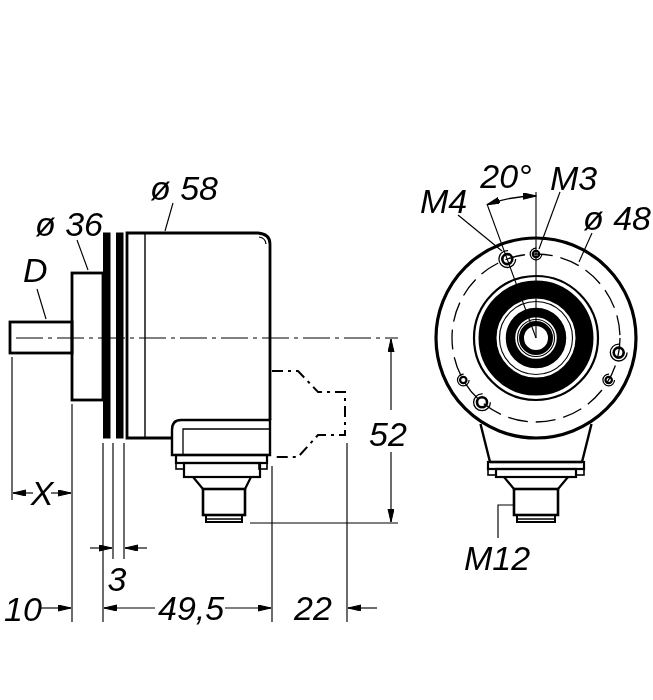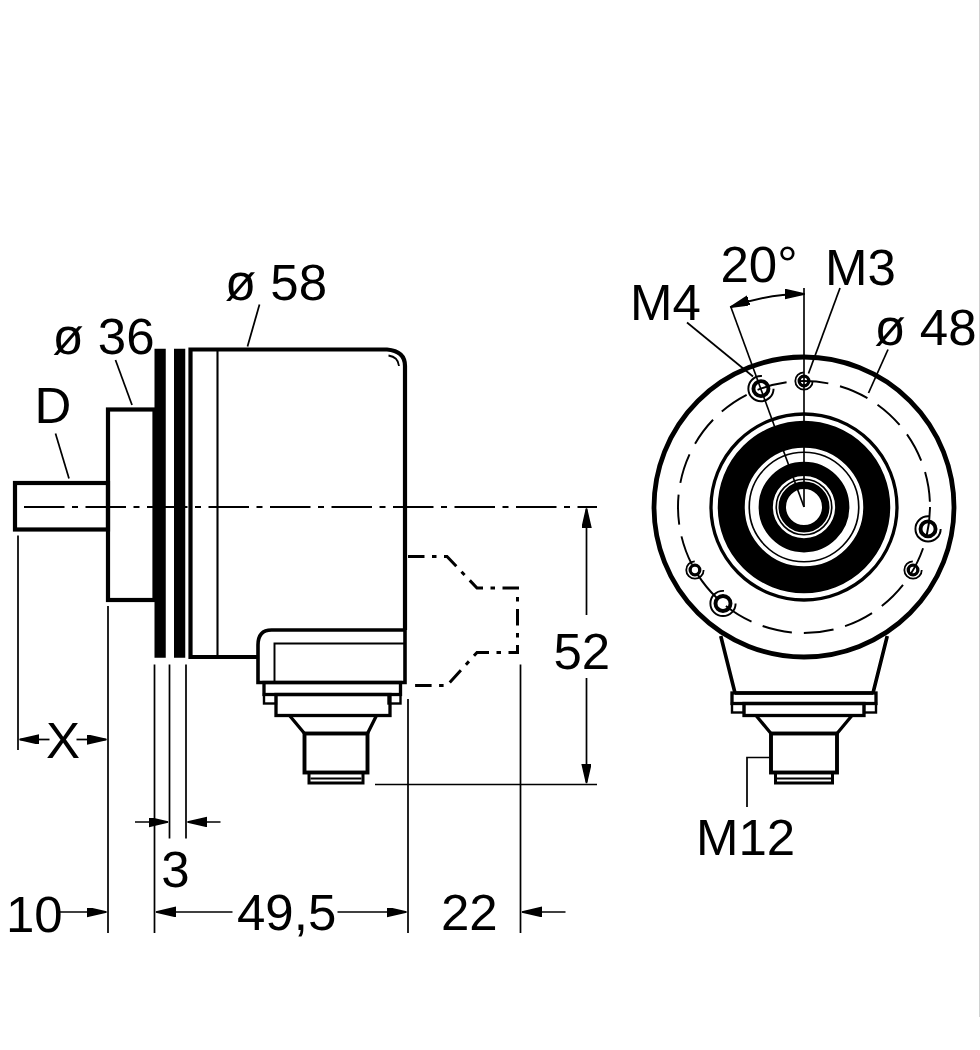--- a/index.html
+++ b/index.html
@@ -2,20 +2,21 @@
 <html style="--line: #000000; --background: #ffffff;"><head>
 <meta charset="utf-8">
 <style>
   :root { --line:#000000; --background:#ffffff; }
   html,body { margin:0; padding:0; }
   body { background:#888; }
   .canvas {
     position:relative; width:653px; height:700px;
     background:var(--background,#fff); overflow:hidden;
     font-family:"Liberation Sans","DejaVu Sans",sans-serif;
+    font-style:italic;
   }
   svg { display:block; }
   .lbl {
     font-family:"Liberation Sans","DejaVu Sans",sans-serif;
     font-size:34px; fill:var(--line,#000); stroke:none;
   }
   .sm { font-size:34px; }
   path,rect,line,circle { stroke:var(--line,#000); }
 </style>
 </head>

